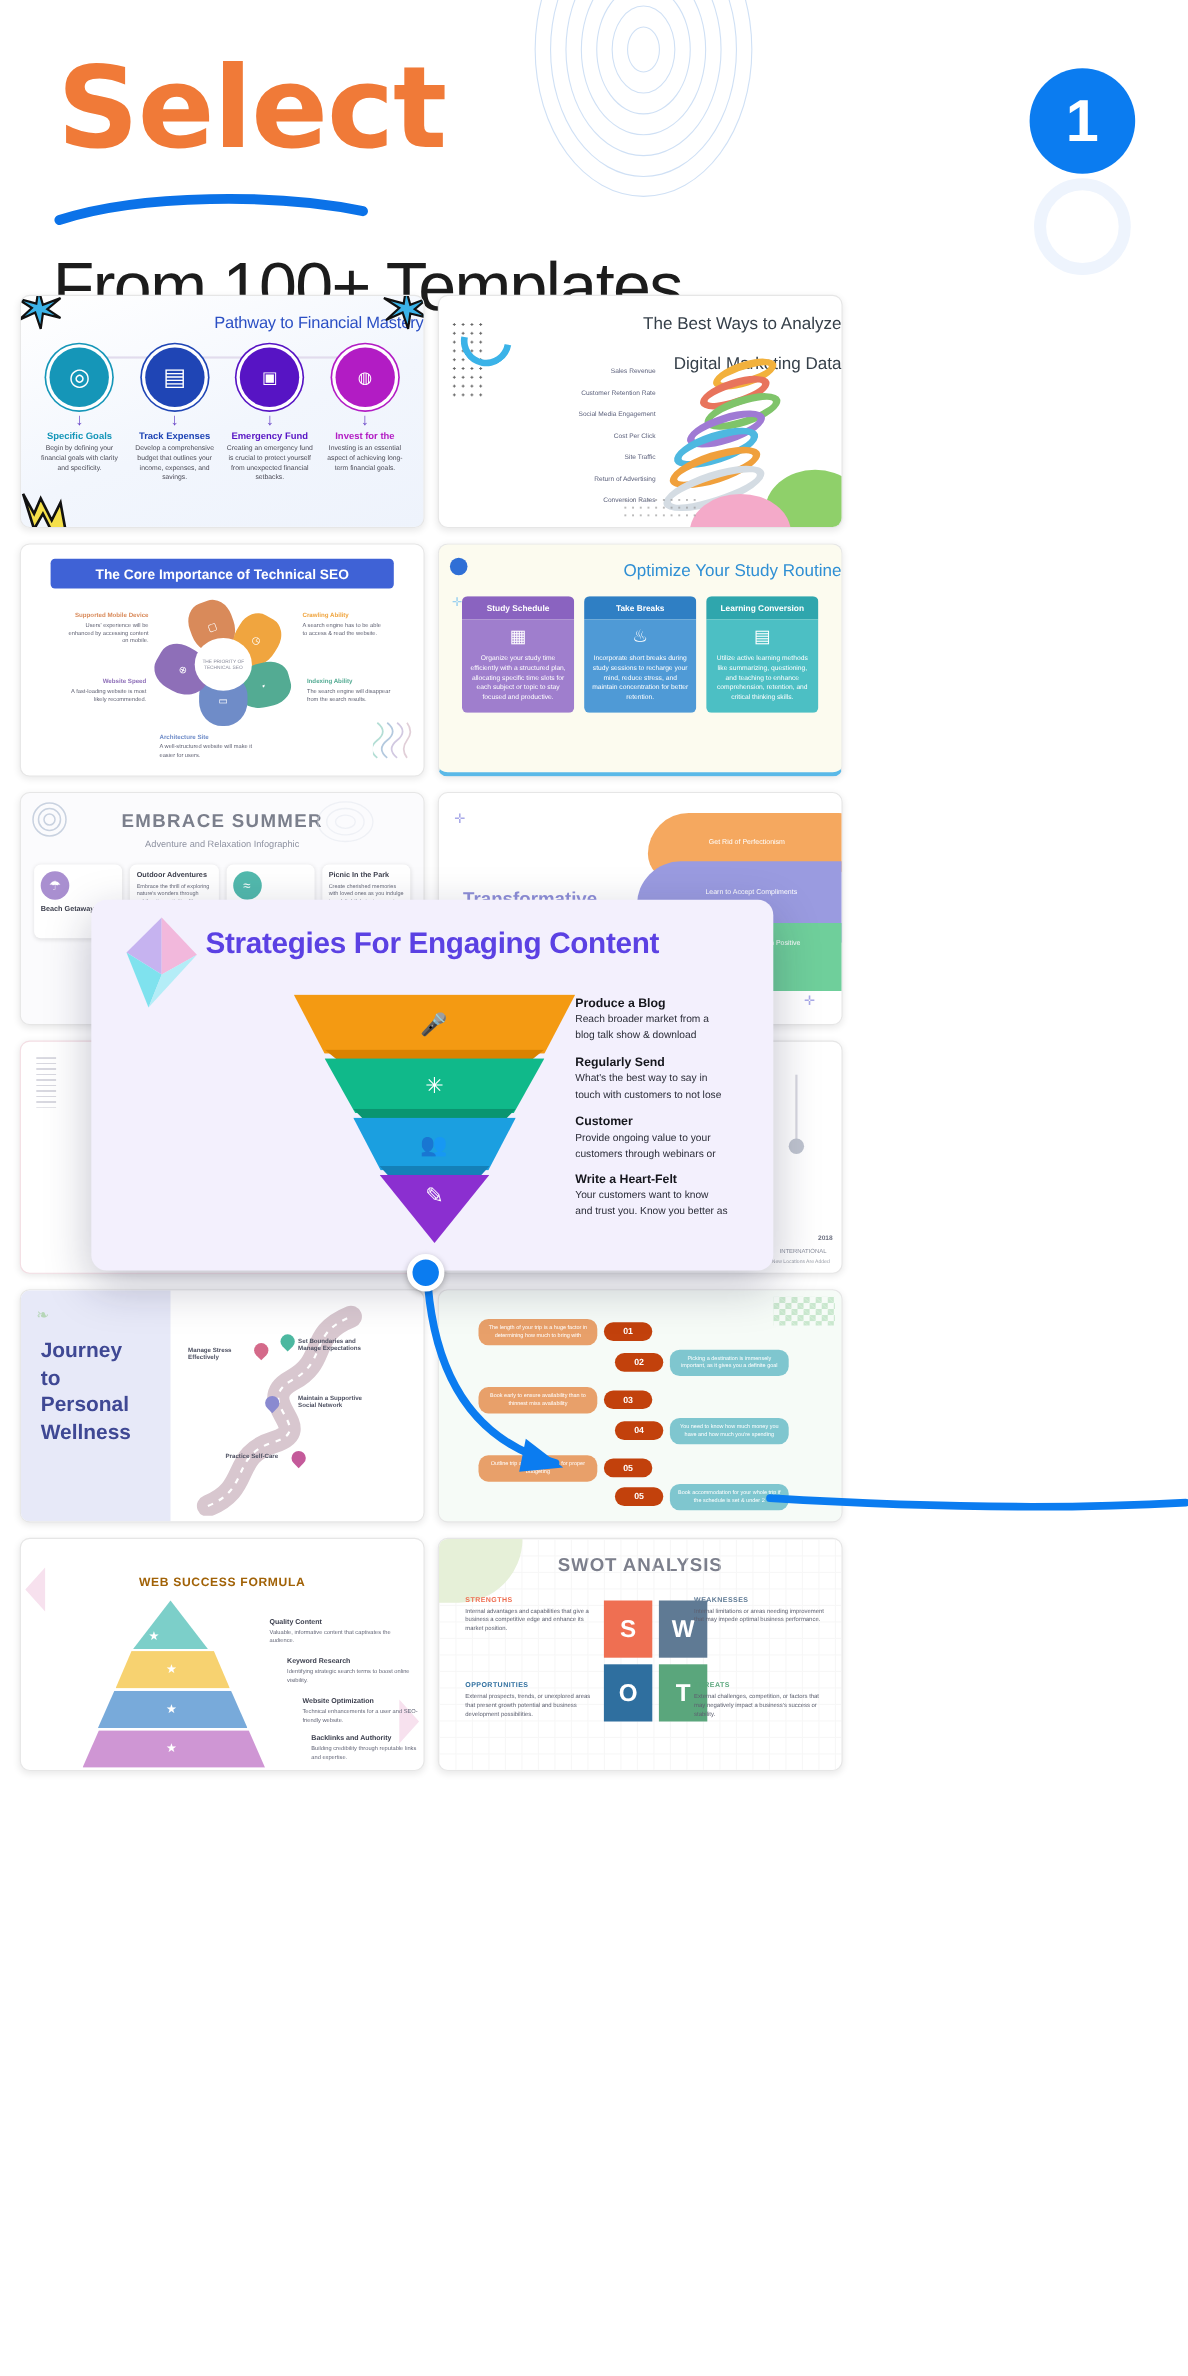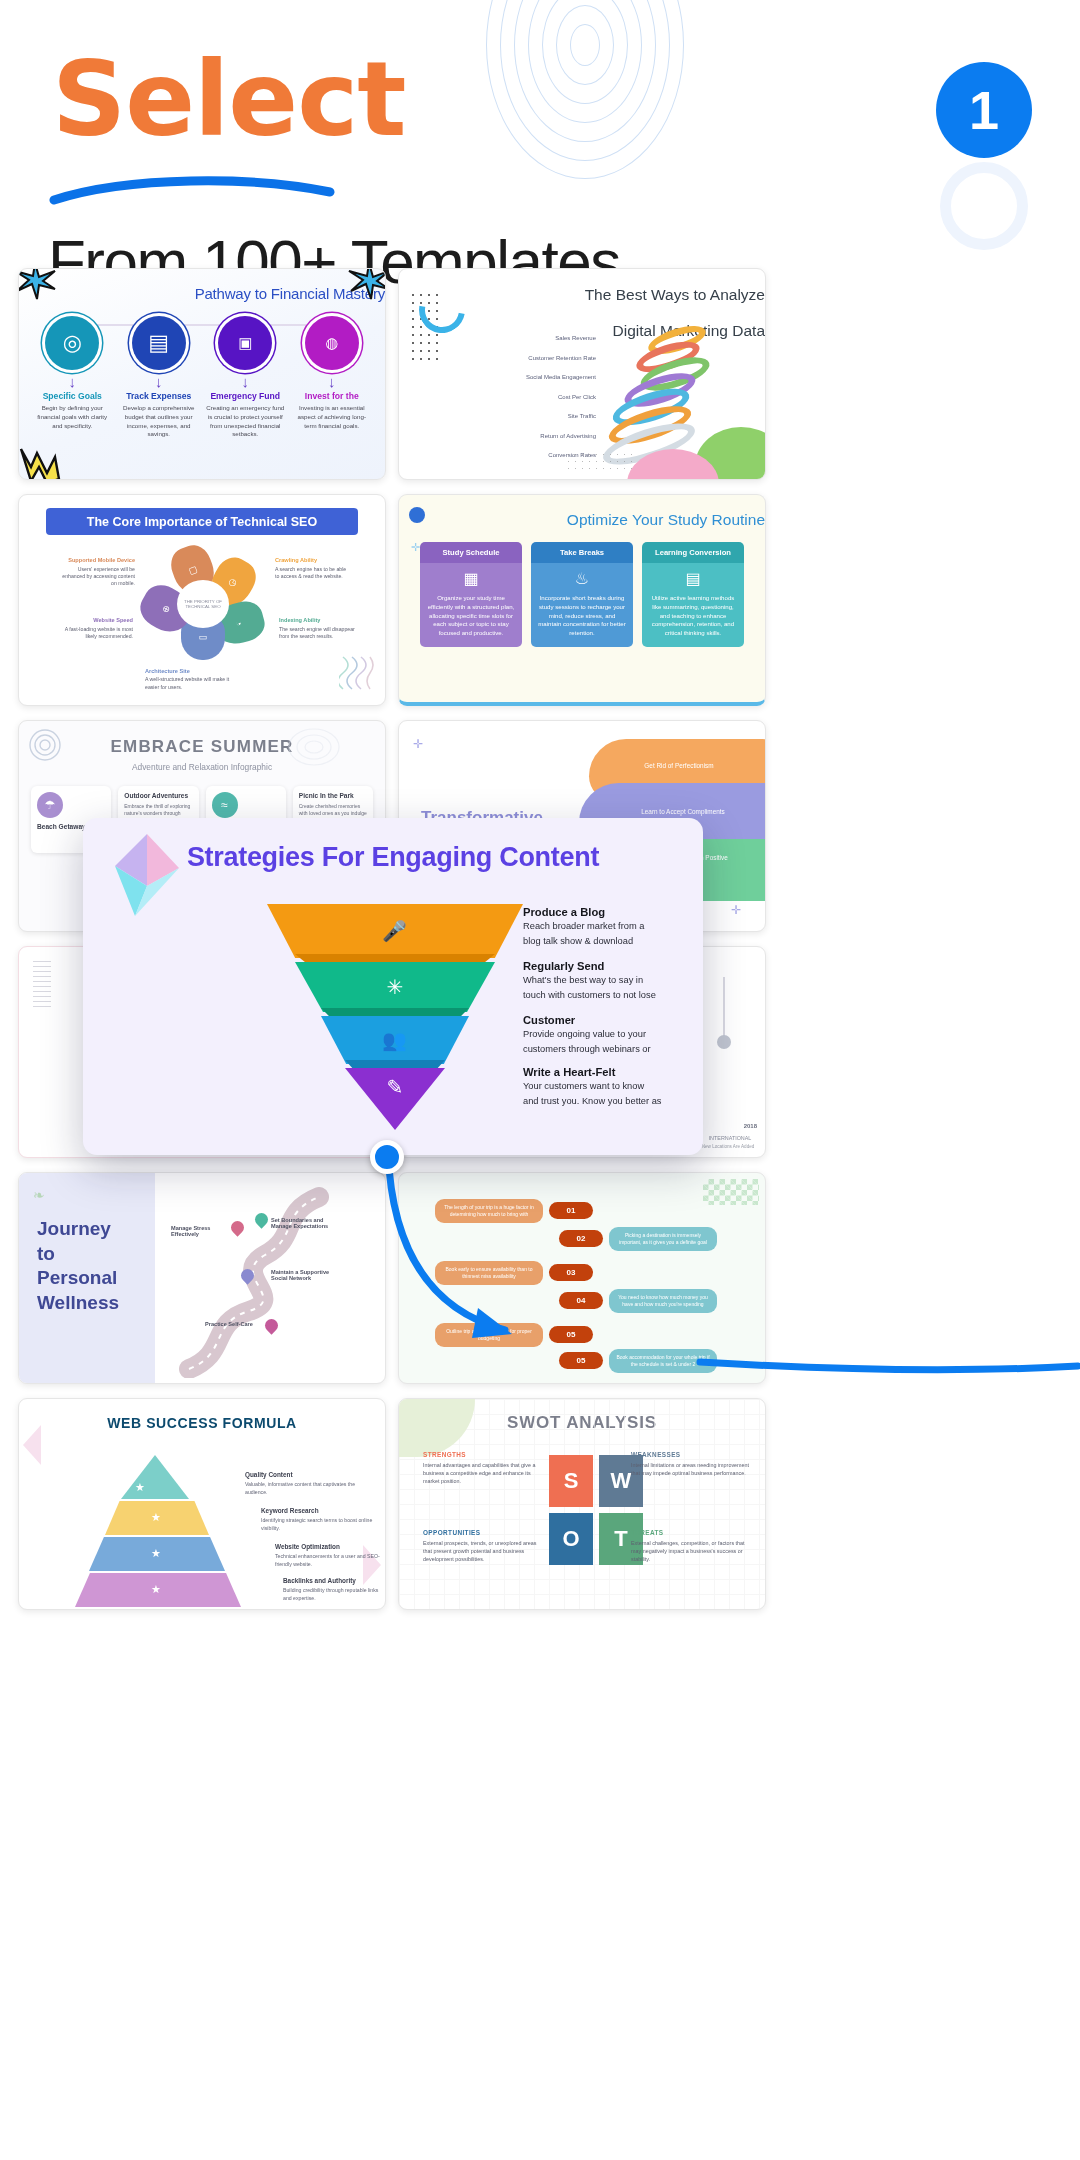--- a/index.html
+++ b/index.html
@@ -159,21 +159,21 @@
   .c10 .bubble { border-radius:9px; font-size:5px; line-height:1.35; padding:5px 7px; color:#fff; width:108px; text-align:center;}
   .c10 .num { width:44px; height:17px; border-radius:9px; background:#c2410c; color:#fff; font-size:8px;
      display:flex;align-items:center;justify-content:center; font-weight:700;}
   .checker { position:absolute; right:6px; top:6px; width:56px; height:26px;
     background-image: linear-gradient(45deg,#bfe3c4 25%,transparent 25%,transparent 75%,#bfe3c4 75%),
                       linear-gradient(45deg,#bfe3c4 25%,transparent 25%,transparent 75%,#bfe3c4 75%);
     background-size: 11px 11px; background-position: 0 0, 5.5px 5.5px; opacity:.8;}
 
   
   .c11 { background:#fff; }
-  .c11 h3 { text-align:center; font-size:14px; color:#0c4a6e; font-weight:700; letter-spacing:.6px; margin-top:16px;}
+  .c11 h3 { text-align:center; font-size:11px; color:#a16207; font-weight:700; letter-spacing:.6px; margin-top:34px;}
   .c11 .pyr { position:absolute; left:58px; top:56px; width:160px; height:140px;}
   .c11 .lvl { position:absolute; display:flex; align-items:center; justify-content:center; color:#fff; font-size:11px;}
   .c11 .lt { position:absolute; font-size:6.4px; font-weight:700; color:#3d404f;}
   .c11 .ld { position:absolute; font-size:5.2px; color:#646778; line-height:1.45;}
   .tri-l { position:absolute; left:4px; top:26px; width:0;height:0; border-top:20px solid transparent;
     border-bottom:20px solid transparent; border-right:18px solid #f7e1ee;}
   .tri-r { position:absolute; right:4px; bottom:24px; width:0;height:0; border-top:20px solid transparent;
     border-bottom:20px solid transparent; border-left:18px solid #f7e1ee;}
 
   

